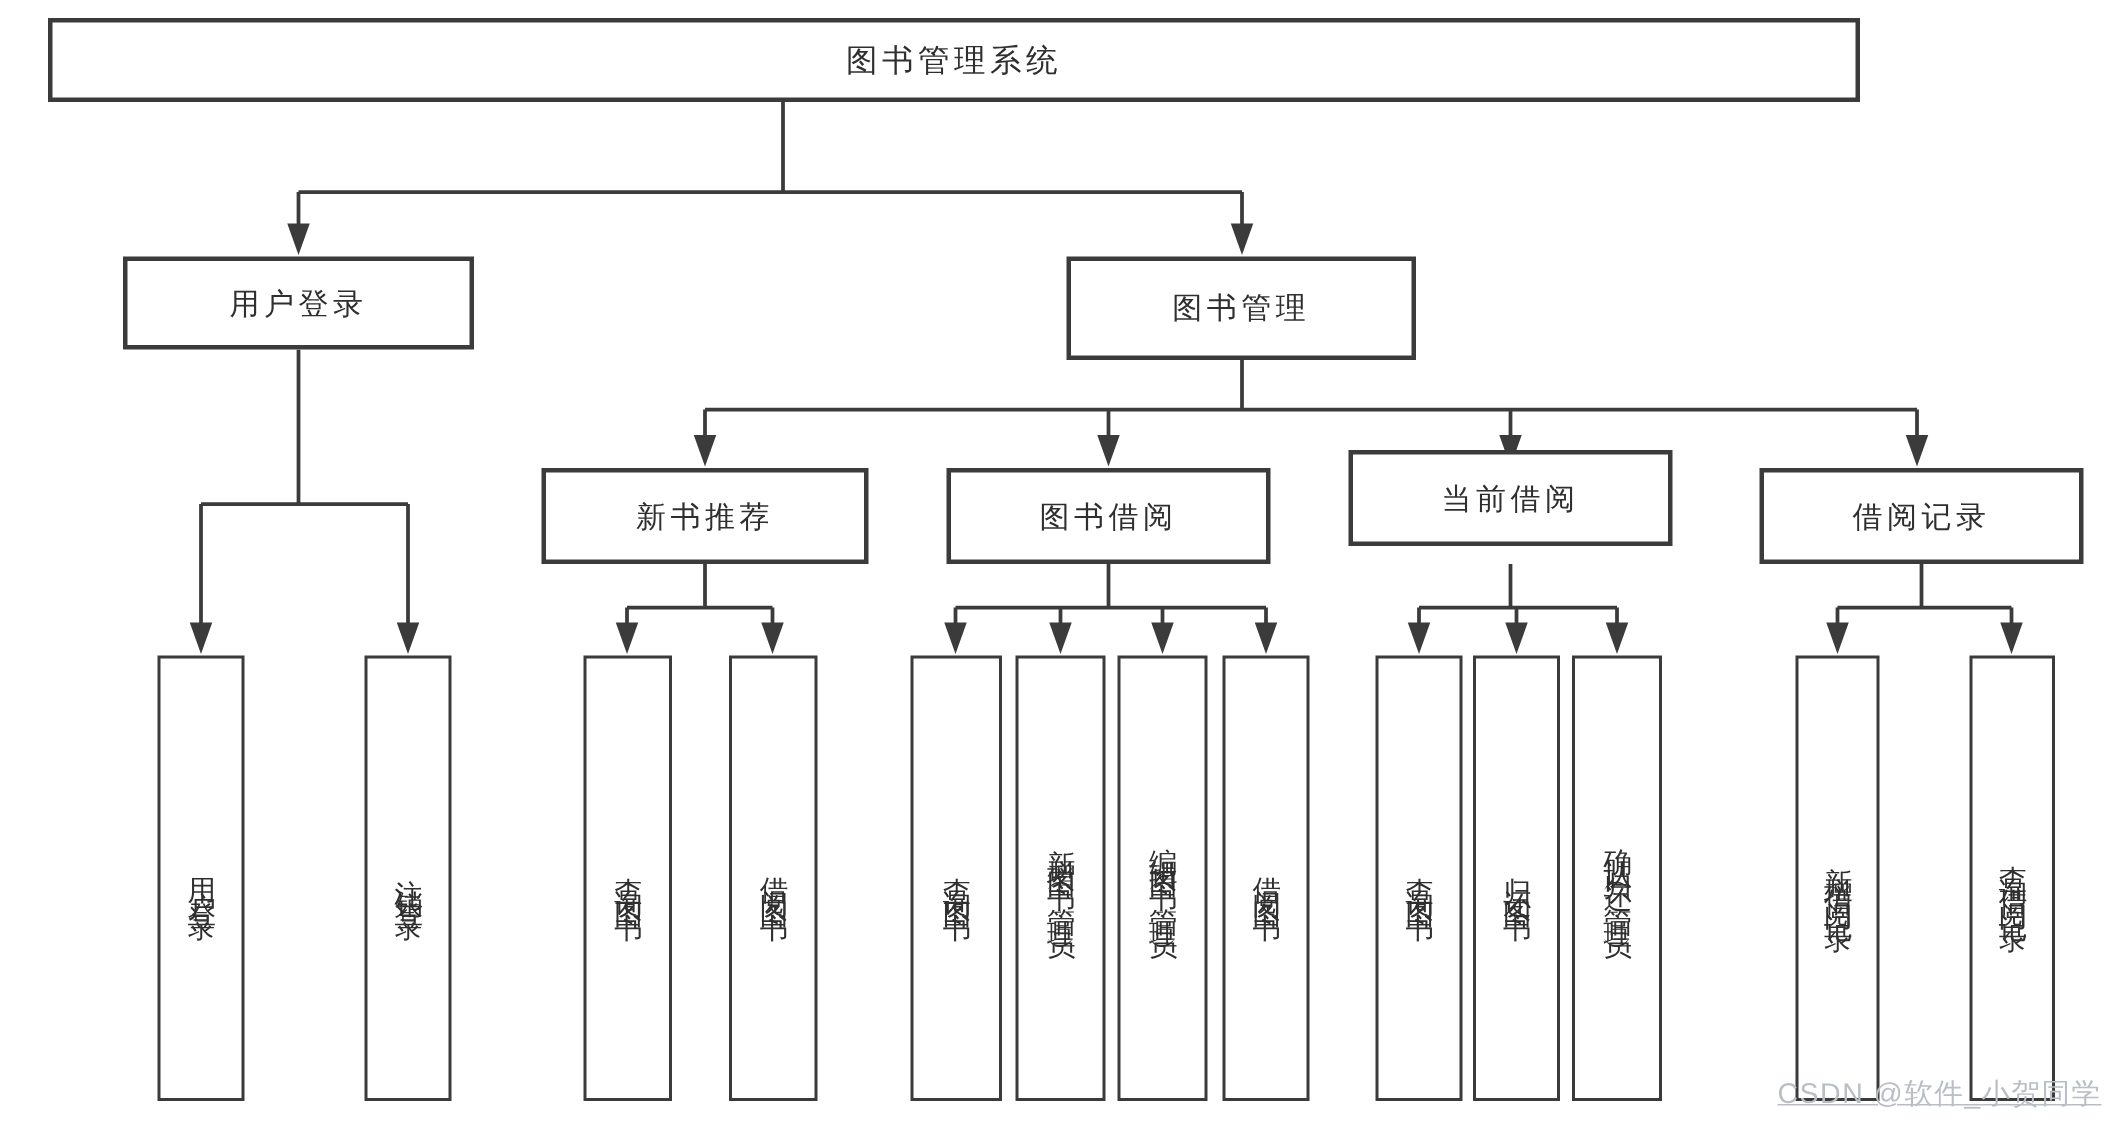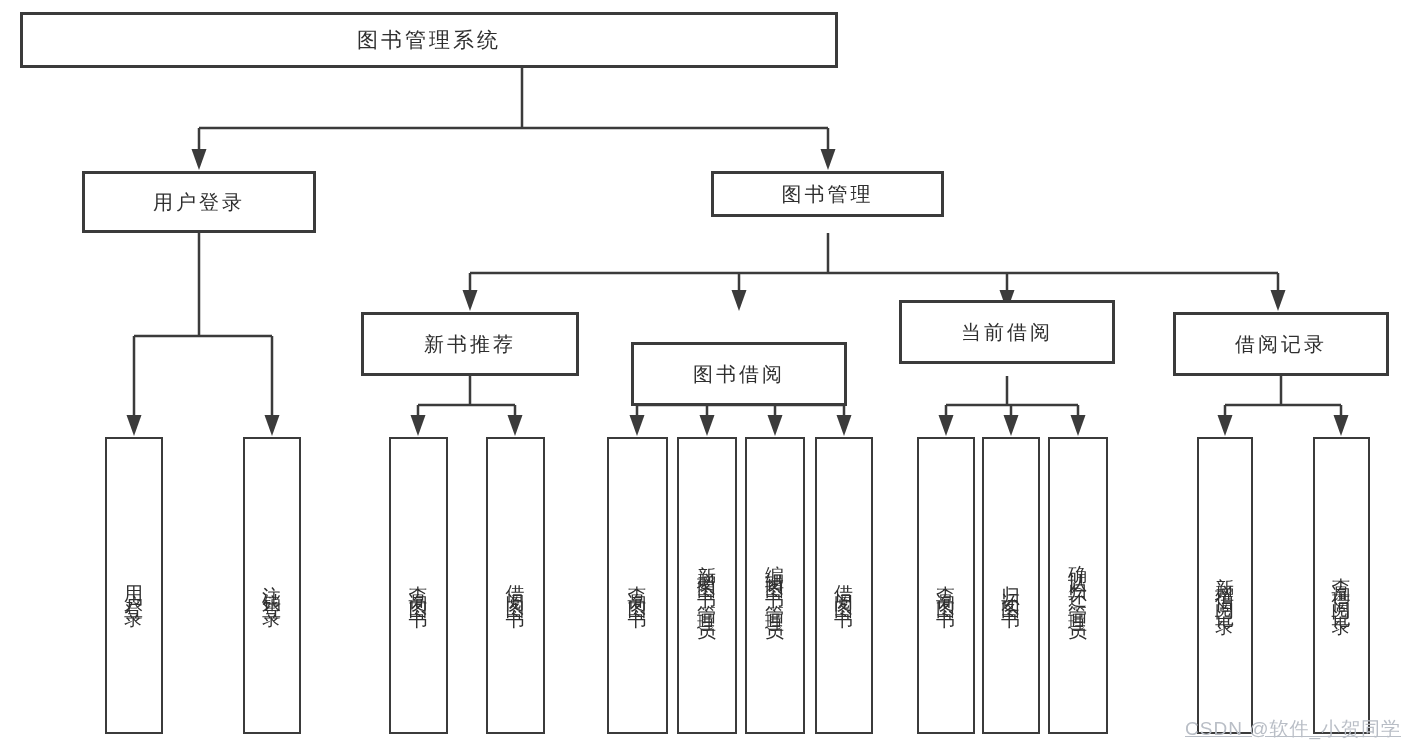--- a/index.html
+++ b/index.html
@@ -83,35 +83,35 @@
       <polygon points="767.5,415 782.5,415 775,436"></polygon>
       <polygon points="836.5,415 851.5,415 844,436"></polygon>
       <polygon points="938.5,415 953.5,415 946,436"></polygon>
       <polygon points="1003.5,415 1018.5,415 1011,436"></polygon>
       <polygon points="1070.5,415 1085.5,415 1078,436"></polygon>
       <polygon points="1217.5,415 1232.5,415 1225,436"></polygon>
       <polygon points="1333.5,415 1348.5,415 1341,436"></polygon>
     </g>
   </svg>
 
-  <div class="node root h" style="left:20px;top:12px;width:818px;height:56px;">
+  <div class="node root h" style="left:32px;top:12px;width:1208px;height:56px;">
     <span>图书管理系统</span>
   </div>
 
   <div class="node h" style="left:82px;top:171px;width:234px;height:62px;">
     <span>用户登录</span>
   </div>
-  <div class="node h" style="left:711px;top:171px;width:233px;height:46px;">
+  <div class="node h" style="left:711px;top:171px;width:233px;height:69px;">
     <span>图书管理</span>
   </div>
 
   <div class="node h" style="left:361px;top:312px;width:218px;height:64px;font-family:Liberation Serif, serif;">
     <span>新书推荐</span>
   </div>
-  <div class="node h" style="left:631px;top:312px;width:216px;height:64px;margin-top:30px;">
+  <div class="node h" style="left:631px;top:312px;width:216px;height:64px;">
     <span>图书借阅</span>
   </div>
   <div class="node h" style="left:899px;top:300px;width:216px;height:64px;">
     <span>当前借阅</span>
   </div>
   <div class="node h" style="left:1173px;top:312px;width:216px;height:64px;">
     <span>借阅记录</span>
   </div>
 
   <div class="node v" style="left:105px;top:437px;width:58px;height:297px;">

